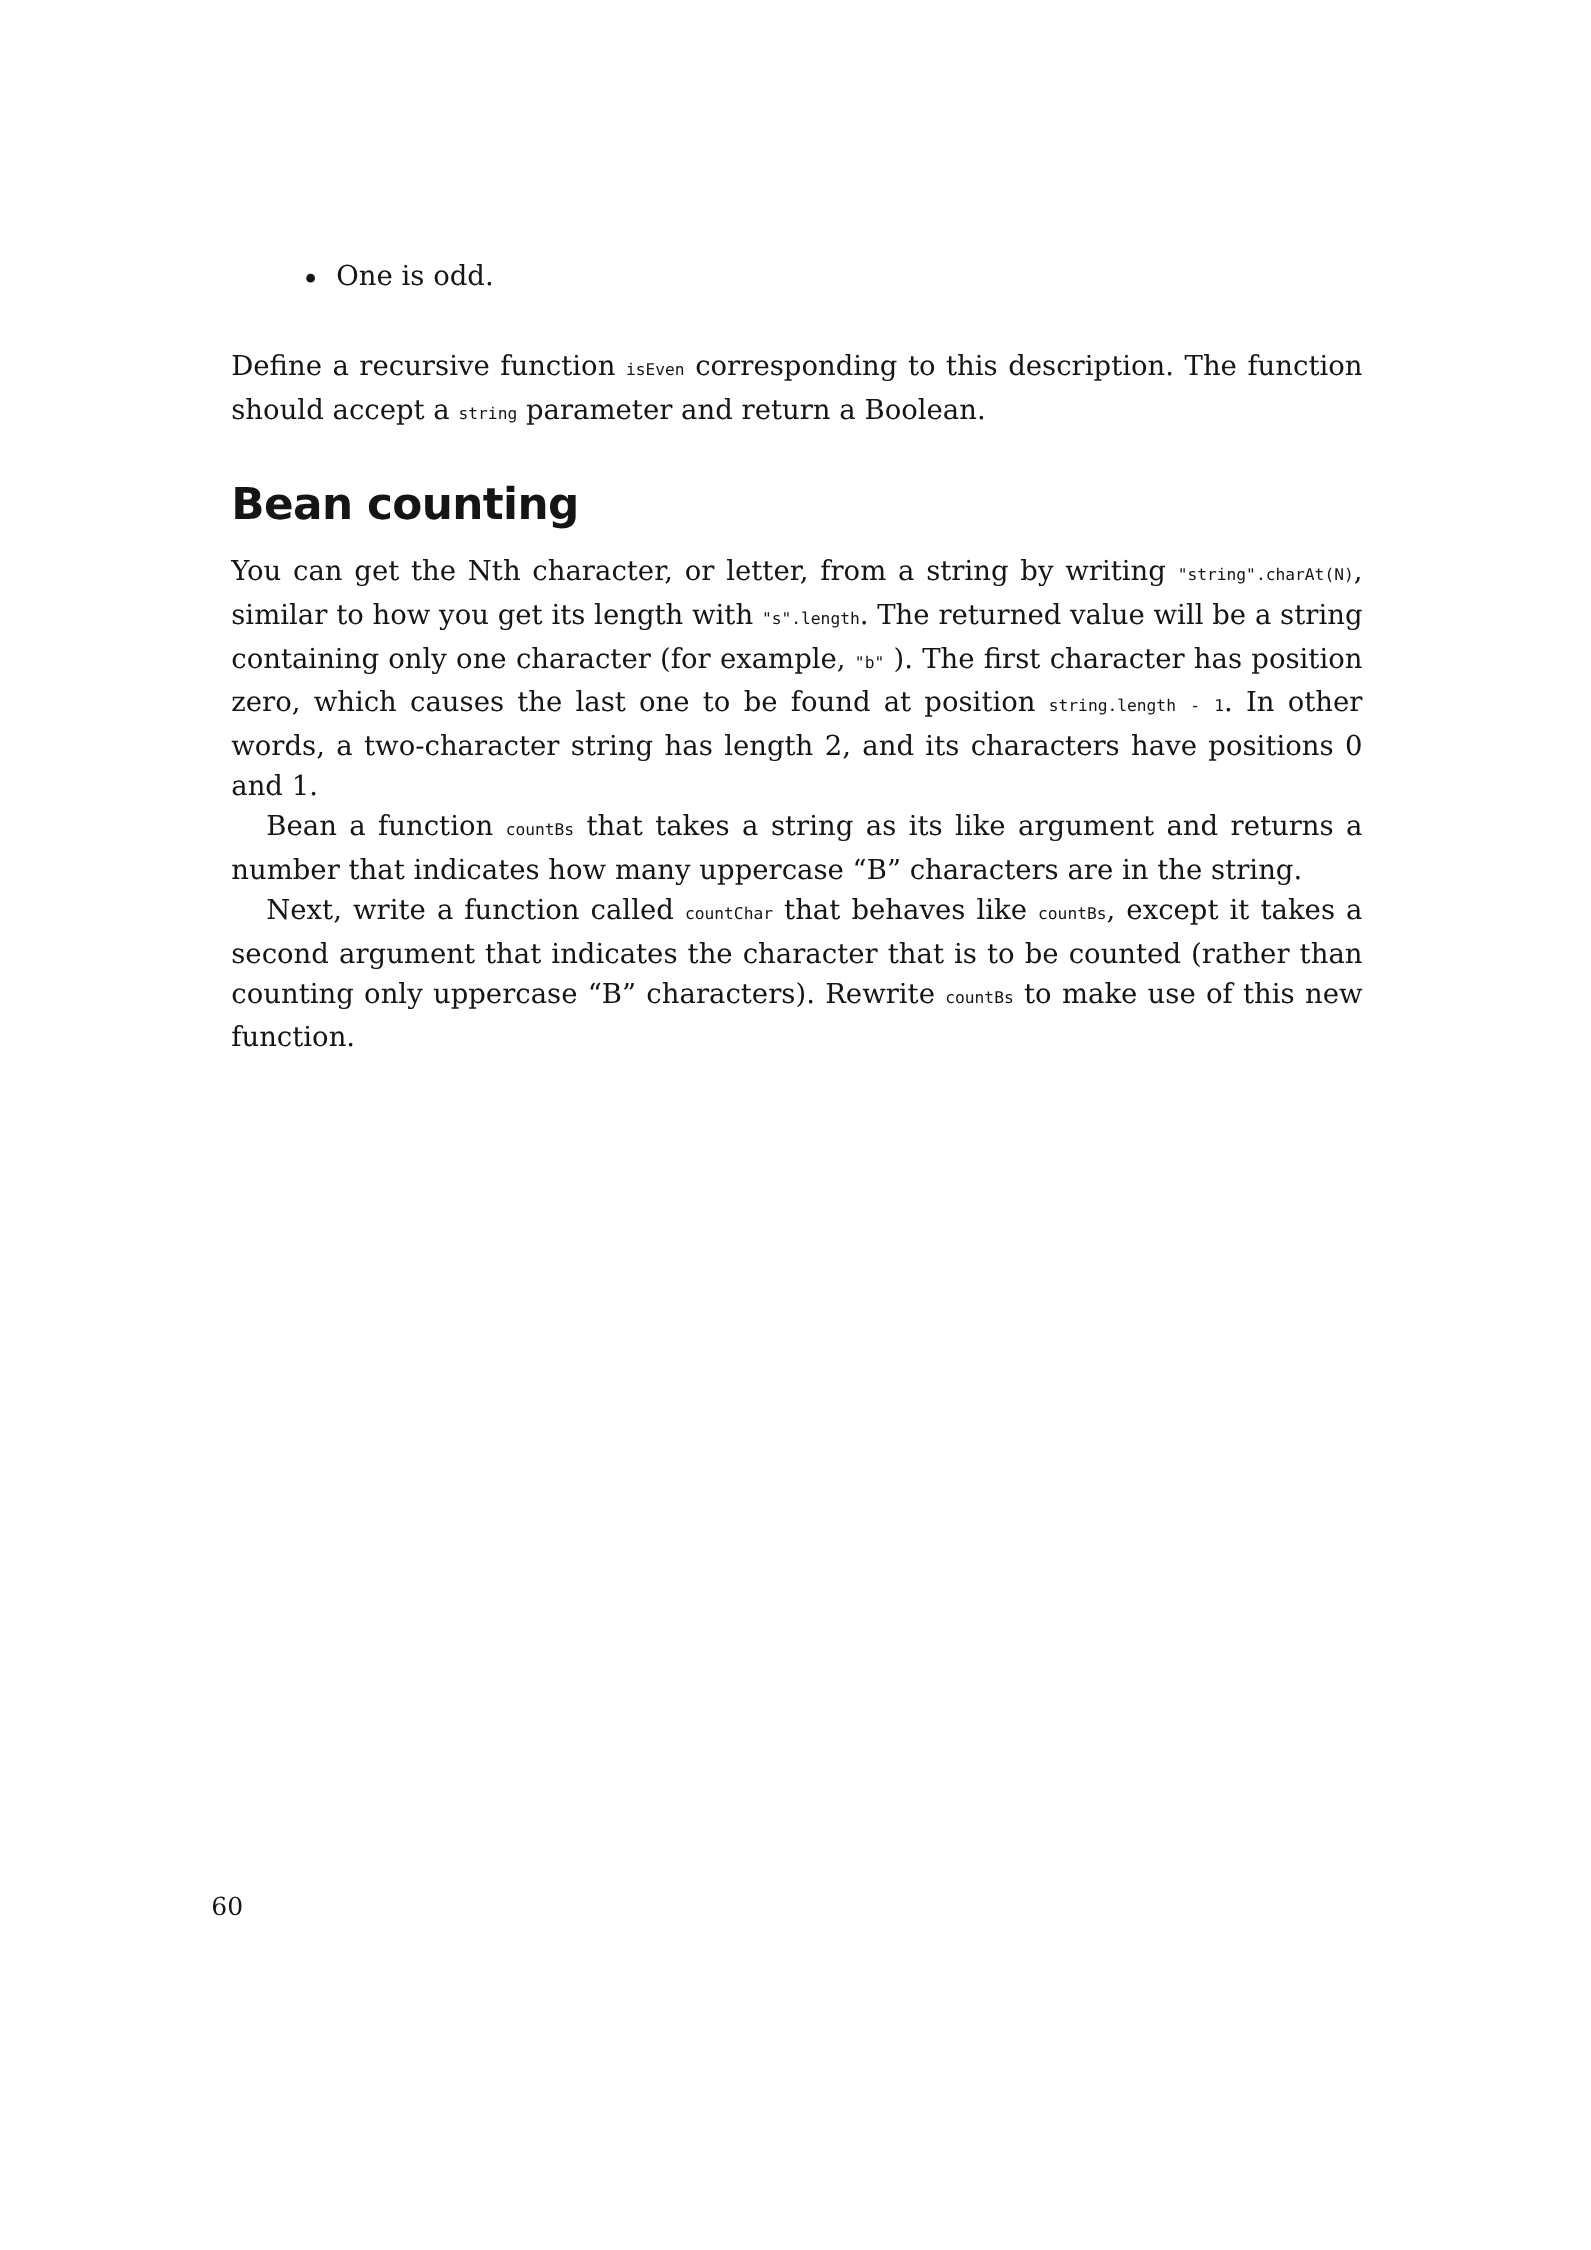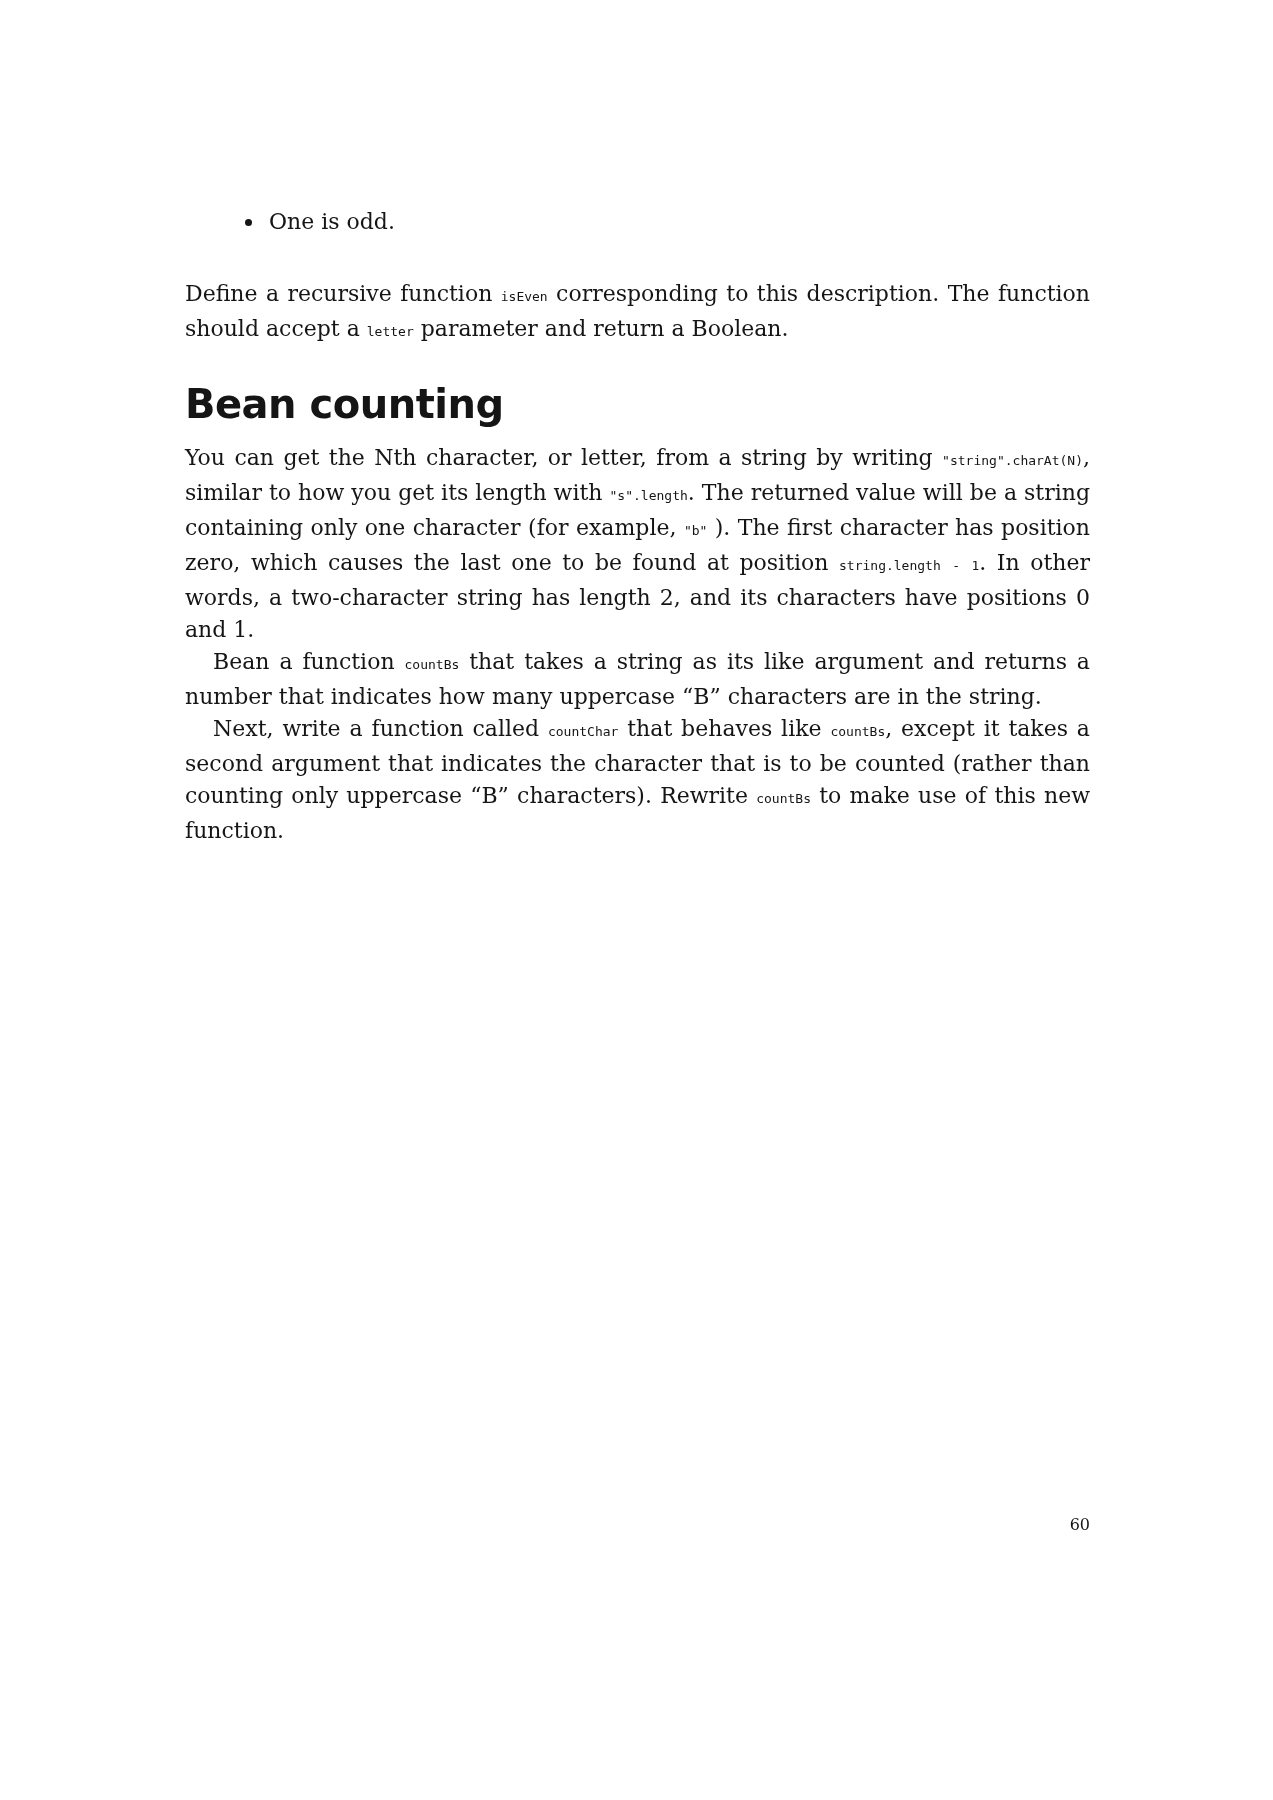--- a/index.html
+++ b/index.html
@@ -38,51 +38,51 @@
     width: 7px;
     height: 7px;
     border-radius: 50%;
     background: #151515;
   }
   p.paragraph { margin: 0; }
   p.indent { text-indent: 28px; }
   h2.heading {
     font-family: "DejaVu Sans", sans-serif;
     font-weight: bold;
-    font-size: 40px;
+    font-size: 35px;
     line-height: 40px;
     letter-spacing: -0.5px;
     margin: 36px 0 18px 0;
     text-align: left;
   }
   span.mono {
     font-family: "DejaVu Sans Mono", monospace;
     font-size: 13px;
   }
   span.italic { font-style: italic; }
   .pagenum {
     position: absolute;
     top: 1509px;
-    left: 185px;
+    left: 169px;
     width: 905px;
-    text-align: right;
-    font-size: 16px;
+    text-align: left;
+    font-size: 20px;
     line-height: 32px;
   }
 </style>
 </head>
 <body>
 
 <div class="page">
   <div class="column">
     <ul class="bullets" id="bullet-list">
         <li><span class="dot"></span><span>One is odd.</span></li>
       </ul>
     <div id="group-before">
-        <p class="paragraph"><span>Define a recursive function </span><span class="mono">isEven</span><span> corresponding to this description. The function should accept a </span><span class="mono">letter</span><span> parameter and return a Boolean.</span></p>
+        <p class="paragraph"><span>Define a recursive function </span><span class="mono">isEven</span><span> corresponding to this description. The function should accept a </span><span class="mono">string</span><span> parameter and return a Boolean.</span></p>
       </div>
     <h2 class="heading">Bean counting</h2>
     <div id="group-after">
         <p class="paragraph"><span>You can get the Nth character, or letter, from a string by writing </span><span class="mono">"string".charAt(N)</span><span>, similar to how you get its length with </span><span class="mono">"s".length</span><span>. The returned value will be a string containing only one character (for example, </span><span class="mono">"b"</span><span> ). The first character has position zero, which causes the last one to be found at position </span><span class="mono">string.length - 1</span><span>. In other words, a two-character string has length 2, and its characters have positions 0 and 1.</span></p>
         <p class="paragraph indent"><span>Bean a function </span><span class="mono">countBs</span><span> that takes a string as its like argument and returns a number that indicates how many uppercase “B” characters are in the string.</span></p>
         <p class="paragraph indent"><span>Next, write a function called </span><span class="mono">countChar</span><span> that behaves like </span><span class="mono">countBs</span><span>, except it takes a second argument that indicates the character that is to be counted (rather than counting only uppercase “B” characters). Rewrite </span><span class="mono">countBs</span><span> to make use of this new function.</span></p>
       </div>
   </div>
   <div class="pagenum">60</div>
 </div>

